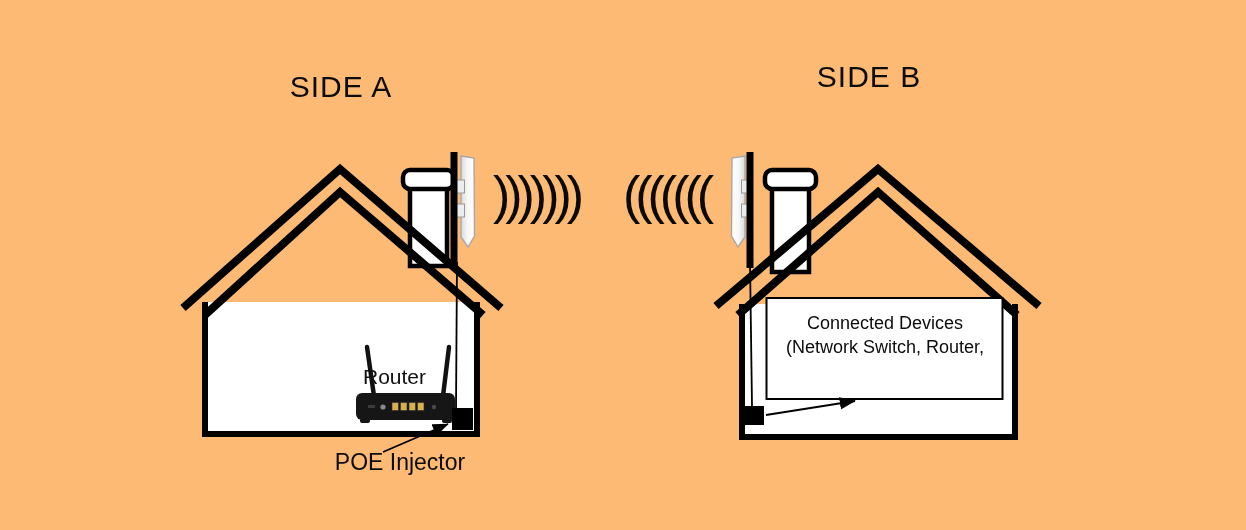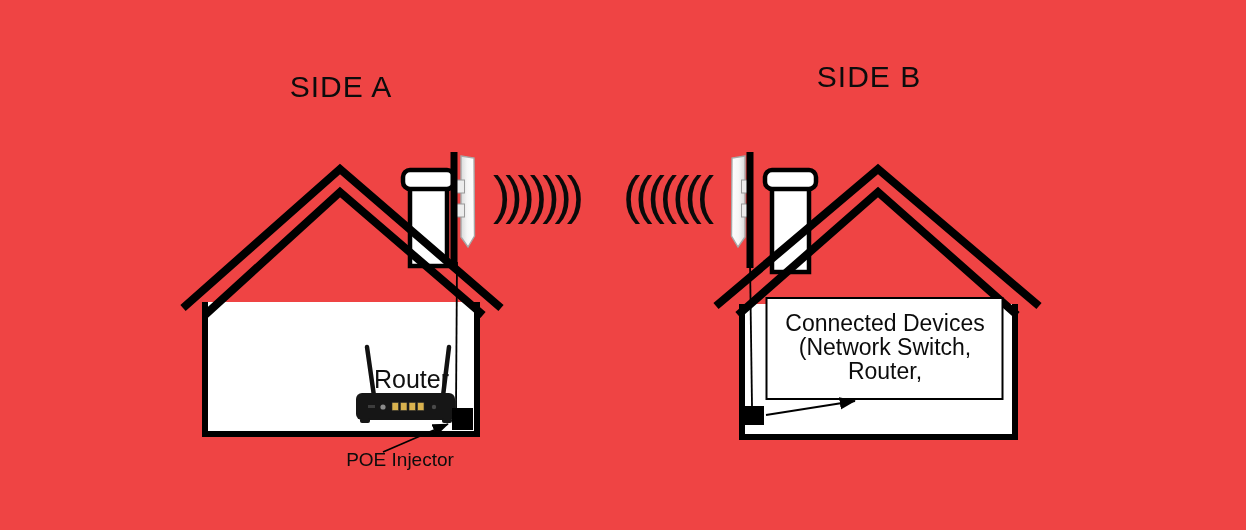--- a/index.html
+++ b/index.html
@@ -1,19 +1,19 @@
 <!DOCTYPE html>
 <html><head>
 <meta charset="utf-8">
 <style>
   html,body{margin:0;padding:0;background:#fff;}
   #stage{
     position:relative;
     width:1246px;height:530px;
-    background:#ef4444;
+    background:#fdba74;
     font-family:"Liberation Sans", sans-serif;
     overflow:hidden;
   }
   svg{position:absolute;left:0;top:0;}
   .title{
     position:absolute;
     width:200px;
     text-align:center;
     font-size:30px;
     letter-spacing:1px;
@@ -32,36 +32,36 @@
     letter-spacing:-5px;
     color:#0a0a0a;
     font-weight:400;
     white-space:nowrap;
   }
   #waves-left{left:486px;}
   #waves-right{left:616px;}
   #router-label{
     position:absolute;
     left:363px;top:365px;width:86px;
-    text-align:right;
-    font-size:25px;
+    text-align:left;
+    font-size:21px;
     color:#101010;
   }
   #poe-label{
     position:absolute;
     left:328px;top:449px;width:144px;
     text-align:center;
-    font-size:19px;
+    font-size:23px;
     color:#0c0c0c;
   }
   #devices-text{
     position:absolute;
     left:768px;top:311px;width:234px;
     text-align:center;
-    font-size:23px;
+    font-size:18px;
     line-height:24px;
     color:#0c0c0c;
   }
 </style>
 </head>
 <body>
 
 <div id="stage">
 
   <svg width="1246" height="530" viewBox="0 0 1246 530">

